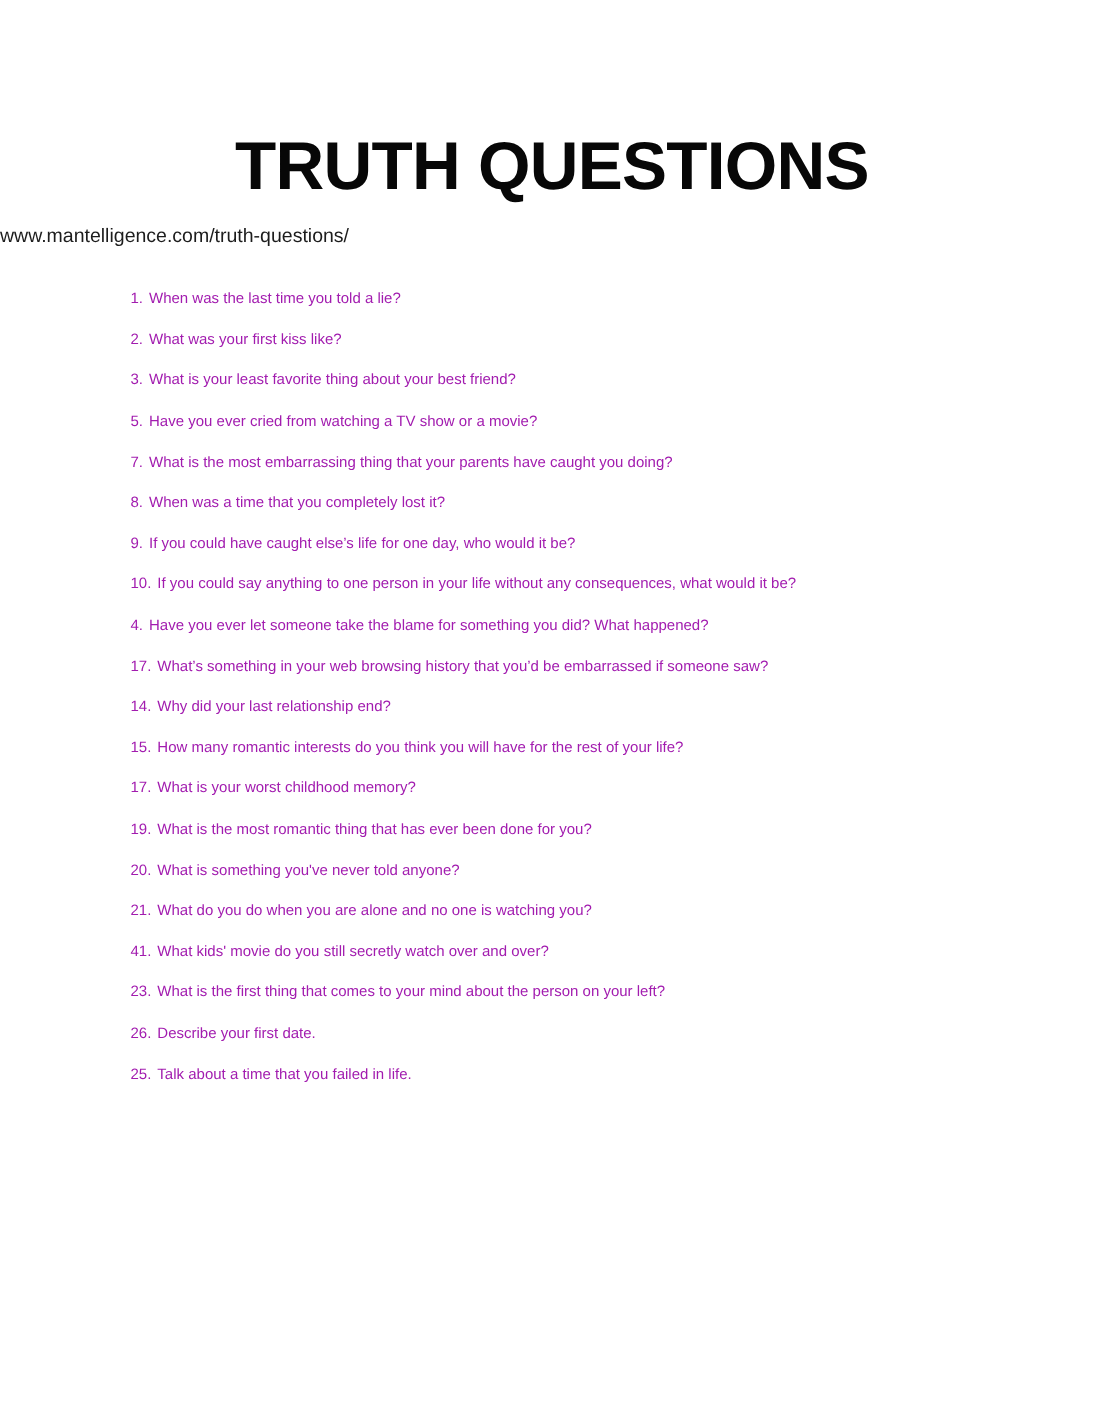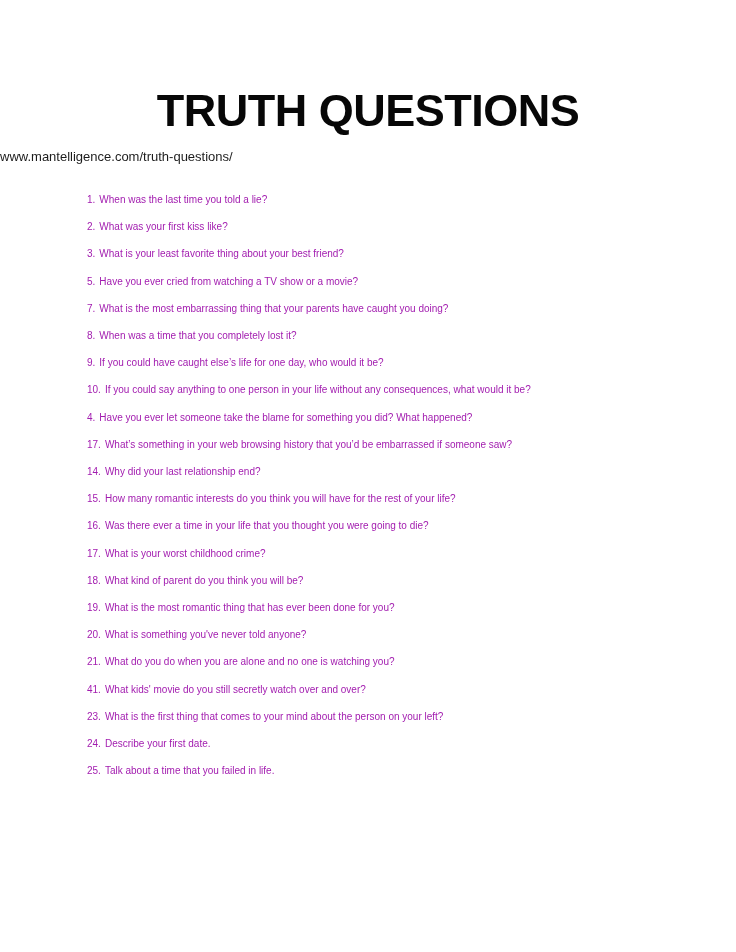--- a/index.html
+++ b/index.html
@@ -61,24 +61,22 @@
       <div class="question"><span class="q-num">3.</span><span>What is your least favorite thing about your best friend?</span></div>
       <div class="question"><span class="q-num">5.</span><span>Have you ever cried from watching a TV show or a movie?</span></div>
       <div class="question"><span class="q-num">7.</span><span>What is the most embarrassing thing that your parents have caught you doing?</span></div>
       <div class="question"><span class="q-num">8.</span><span>When was a time that you completely lost it?</span></div>
       <div class="question"><span class="q-num">9.</span><span>If you could have caught else’s life for one day, who would it be?</span></div>
       <div class="question"><span class="q-num">10.</span><span>If you could say anything to one person in your life without any consequences, what would it be?</span></div>
       <div class="question"><span class="q-num">4.</span><span>Have you ever let someone take the blame for something you did? What happened?</span></div>
       <div class="question"><span class="q-num">17.</span><span>What’s something in your web browsing history that you’d be embarrassed if someone saw?</span></div>
       <div class="question"><span class="q-num">14.</span><span>Why did your last relationship end?</span></div>
       <div class="question"><span class="q-num">15.</span><span>How many romantic interests do you think you will have for the rest of your life?</span></div>
-      <div class="question"><span class="q-num">16.</span><span>Was there ever a time in your life that you thought you were going to die?</span></div>
-      <div class="question"><span class="q-num">17.</span><span>What is your worst childhood crime?</span></div>
-      <div class="question"><span class="q-num">18.</span><span>What kind of parent do you think you will be?</span></div>
+      <div class="question"><span class="q-num">17.</span><span>What is your worst childhood memory?</span></div>
       <div class="question"><span class="q-num">19.</span><span>What is the most romantic thing that has ever been done for you?</span></div>
       <div class="question"><span class="q-num">20.</span><span>What is something you've never told anyone?</span></div>
       <div class="question"><span class="q-num">21.</span><span>What do you do when you are alone and no one is watching you?</span></div>
       <div class="question"><span class="q-num">41.</span><span>What kids' movie do you still secretly watch over and over?</span></div>
       <div class="question"><span class="q-num">23.</span><span>What is the first thing that comes to your mind about the person on your left?</span></div>
-      <div class="question"><span class="q-num">24.</span><span>Describe your first date.</span></div>
+      <div class="question"><span class="q-num">26.</span><span>Describe your first date.</span></div>
       <div class="question"><span class="q-num">25.</span><span>Talk about a time that you failed in life.</span></div>
     </div>
 </div>
 
 </body></html>

